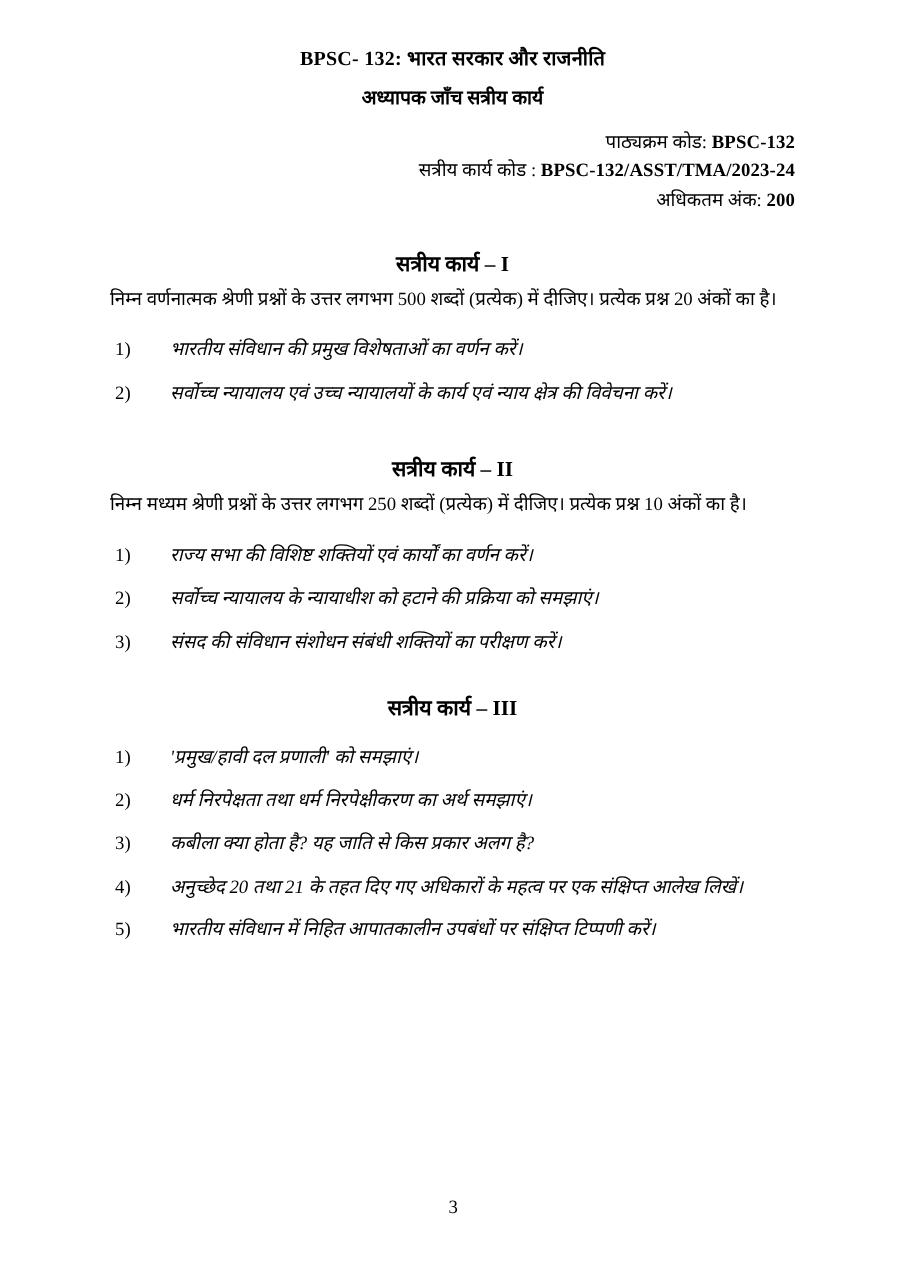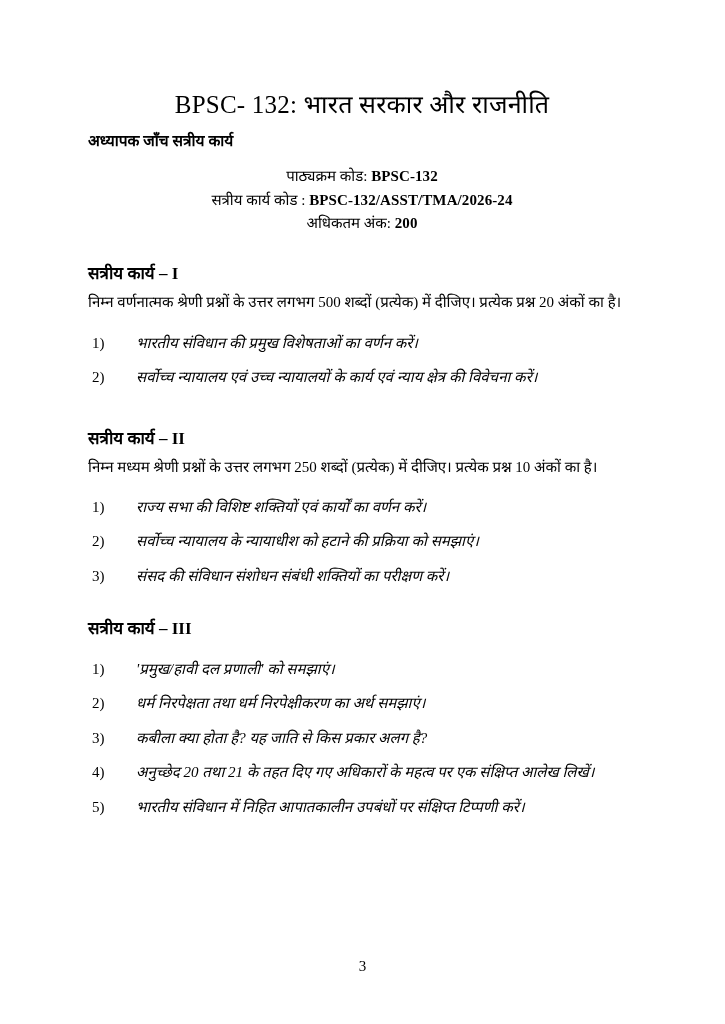--- a/index.html
+++ b/index.html
@@ -25,40 +25,41 @@
   .content {
     position: absolute;
     left: 88px;
     top: 0;
     width: 548px;
   }
 
   
   .doc-title {
     text-align: center;
-    font-weight: normal;
-    font-size: 25px;
+    font-weight: bold;
+    font-size: 16px;
     letter-spacing: 0.2px;
     margin: 0;
-    padding-top: 89px;
+    padding-top: 38px;
     line-height: 1.25;
     white-space: nowrap;
   }
   .doc-subtitle {
+    text-align: center;
     font-weight: bold;
     font-size: 15.5px;
     margin: 0;
     padding-top: 11px;
     line-height: 1.3;
   }
 
   
   .code-lines {
     margin-top: 14px;
-    text-align: center;
+    text-align: right;
     font-size: 15px;
     line-height: 1.55;
   }
   .code-line {
     display: block;
     white-space: nowrap;
   }
   .code-line .label { font-weight: normal; }
   .code-line .value { font-weight: bold; letter-spacing: 0.1px; }
 
@@ -66,20 +67,21 @@
   .intro {
     margin-top: 26px;
     font-size: 15px;
     line-height: 1.6;
     text-align: justify;
     white-space: nowrap;
   }
 
   
   .section-heading {
+    text-align: center;
     font-weight: bold;
     font-size: 17px;
     margin: 0;
     line-height: 1.3;
     white-space: nowrap;
   }
   .sec1-heading { margin-top: 28px; }
   .sec2-heading { margin-top: 39px; }
   .sec3-heading { margin-top: 31px; }
 
@@ -143,21 +145,21 @@
     <h1 class="doc-title">BPSC- 132:  भारत सरकार और राजनीति</h1>
     <h2 class="doc-subtitle">अध्यापक जाँच सत्रीय कार्य</h2>
 
     <div class="code-lines">
       <div class="code-line">
         <span class="label">पाठ्यक्रम कोड:</span>
         <span class="value">BPSC-132</span>
       </div>
       <div class="code-line">
         <span class="label">सत्रीय कार्य कोड :</span>
-        <span class="value">BPSC-132/ASST/TMA/2026-24</span>
+        <span class="value">BPSC-132/ASST/TMA/2023-24</span>
       </div>
       <div class="code-line">
         <span class="label">अधिकतम अंक:</span>
         <span class="value">200</span>
       </div>
     </div>
 
 
     <h3 class="section-heading sec1-heading"><span>सत्रीय कार्य  – </span><span class="roman">I</span></h3>
 

